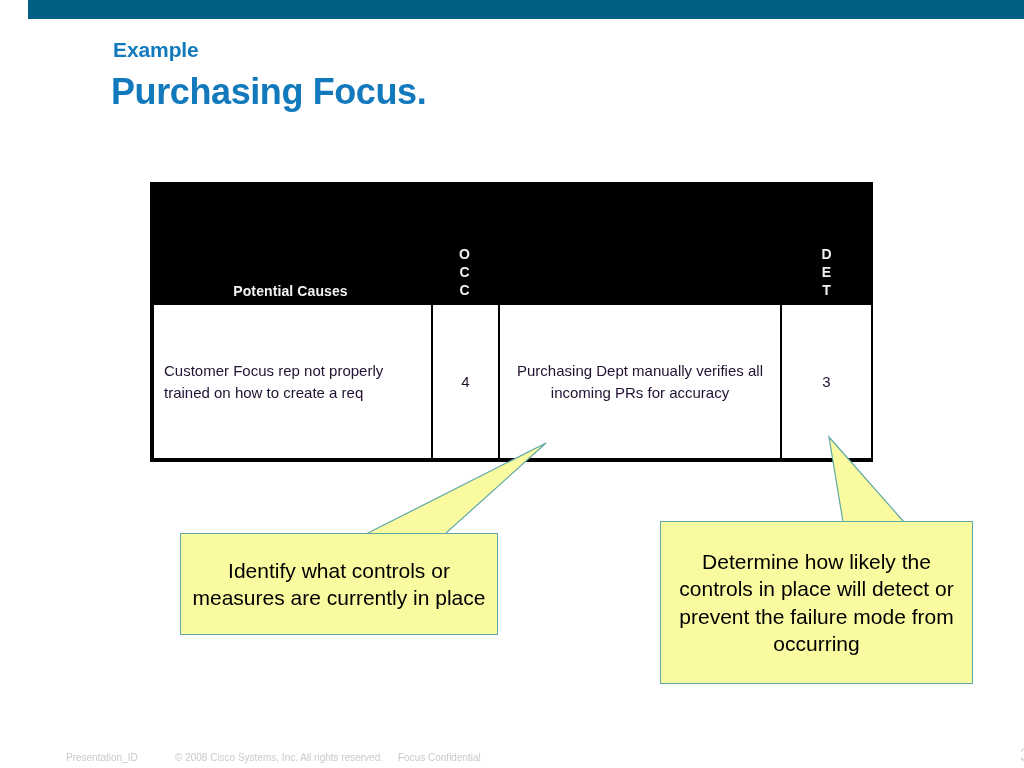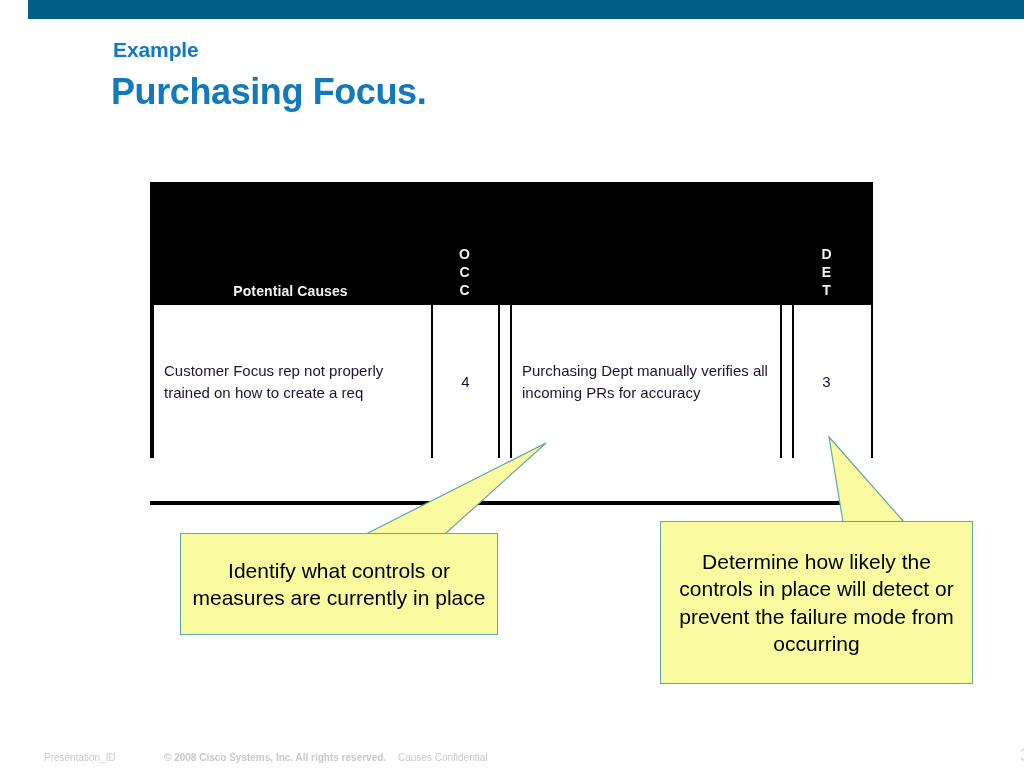--- a/index.html
+++ b/index.html
@@ -80,21 +80,21 @@
     bottom: 5px;
     line-height: 1.28;
     font-size: 14px;
   }
   .th.stacked span { display: block; }
 
   .tbody {
     position: absolute;
     left: 0; top: 123px;
     width: 723px;
-    height: 200px;
+    height: 157px;
     background: #ffffff;
     border-bottom: 4px solid #000000;
     box-sizing: border-box;
   }
   .cell {
     position: absolute;
     top: 0;
     height: 153px;
     box-sizing: border-box;
     border-left: 2.5px solid #000000;
@@ -149,22 +149,22 @@
     height: 163px;
   }
 
   
   .footer-text {
     position: absolute;
     font-size: 10px;
     color: #C9C9C9;
     white-space: nowrap;
   }
-  #footer-presentation-id { left: 16px;  top: 752px; }
-  #footer-copyright       { left: 136px; top: 752px; font-weight: bold; }
+  #footer-presentation-id { left: 38px;  top: 752px; }
+  #footer-copyright       { left: 147px; top: 752px; }
   #footer-confidential    { left: 370px; top: 752px; }
   #page-number {
     position: absolute;
     left: 992px;
     top: 745px;
     font-size: 18px;
     color: #D8D8D8;
   }
 </style>
 </head>
@@ -198,21 +198,21 @@
 
     <div class="tbody">
       <div class="cell" style="left:0px; width:283px; border-left-width:4px;">
         <div class="ctext">Customer Focus rep not properly trained on how to create a req</div>
       </div>
 
       <div class="cell num" style="left:281px; width:69px;">
         <div class="ctext">4</div>
       </div>
 
-      <div class="cell" style="left:360px; width:284px;">
+      <div class="cell" style="left:348px; width:284px;text-align:center;">
         <div class="ctext">Purchasing Dept manually verifies all incoming PRs for accuracy</div>
       </div>
 
       <div class="cell num" style="left:630px; width:93px;">
         <div class="ctext">3</div>
       </div>
     </div>
   </div>
 
   <svg class="callout-tail" viewBox="0 0 1024 768">
@@ -221,16 +221,16 @@
 
     <polygon points="801,437 876,522 815,522" fill="#FAFAA0" stroke="#5FA8A8" stroke-width="1.2"></polygon>
   </svg>
 
   <div id="callout-left-box" class="callout-box">Identify what controls or measures are currently in place</div>
 
   <div id="callout-right-box" class="callout-box">Determine how likely the controls in place will detect or prevent the failure mode from occurring</div>
 
   <div class="footer-text" id="footer-presentation-id">Presentation_ID</div>
   <div class="footer-text" id="footer-copyright">© 2008 Cisco Systems, Inc. All rights reserved.</div>
-  <div class="footer-text" id="footer-confidential">Causes Confidential</div>
+  <div class="footer-text" id="footer-confidential">Focus Confidential</div>
   <div id="page-number">36</div>
 
 </div>
 
 </body></html>

